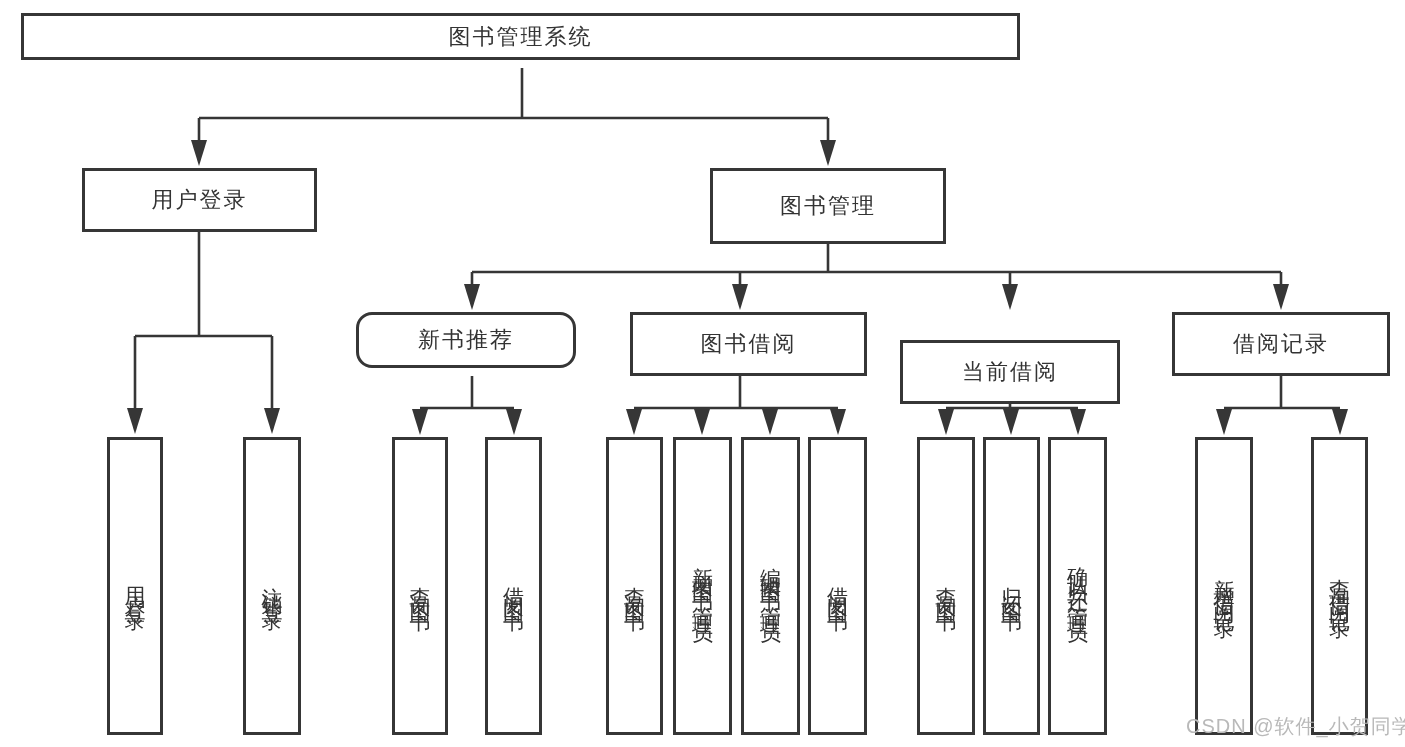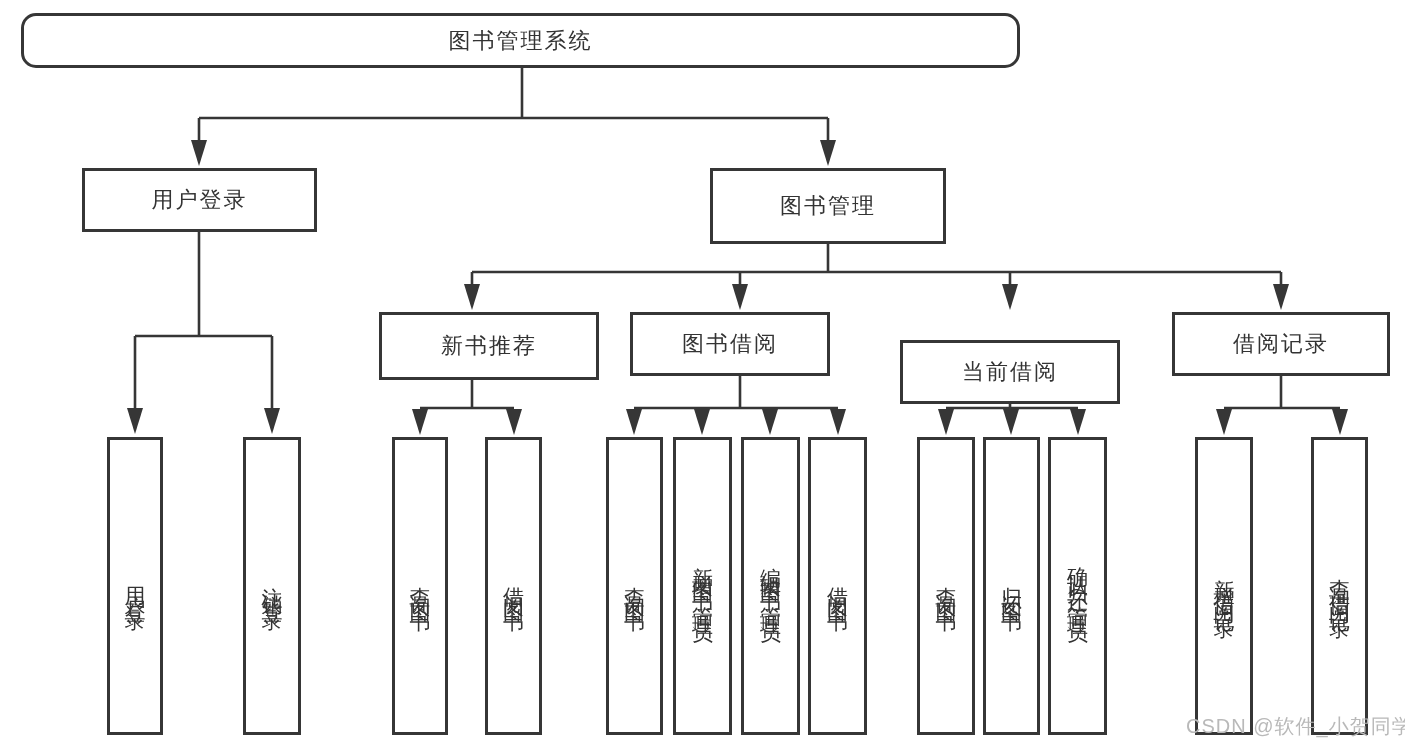--- a/index.html
+++ b/index.html
@@ -115,27 +115,27 @@
 
       <path d="M938 409 L954 409 L946 435 Z"></path>
       <path d="M1003 409 L1019 409 L1011 435 Z"></path>
       <path d="M1070 409 L1086 409 L1078 435 Z"></path>
 
       <path d="M1216 409 L1232 409 L1224 435 Z"></path>
       <path d="M1332 409 L1348 409 L1340 435 Z"></path>
     </g>
   </svg>
 
-  <div class="box" style="left:21px; top:13px; width:999px; height:55px;border-radius:15px;">图书管理系统</div>
+  <div class="box" style="left:21px; top:13px; width:999px; height:47px;">图书管理系统</div>
 
   <div class="box" style="left:82px; top:168px; width:235px; height:64px;">用户登录</div>
   <div class="box" style="left:710px; top:168px; width:236px; height:76px;">图书管理</div>
 
-  <div class="box" style="left:379px; top:312px; width:220px; height:68px;">新书推荐</div>
-  <div class="box" style="left:630px; top:312px; width:200px; height:64px;">图书借阅</div>
+  <div class="box" style="left:356px; top:312px; width:220px; height:56px;border-radius:16px;">新书推荐</div>
+  <div class="box" style="left:630px; top:312px; width:237px; height:64px;">图书借阅</div>
   <div class="box" style="left:900px; top:312px; width:220px; height:64px;margin-top:28px;">当前借阅</div>
   <div class="box" style="left:1172px; top:312px; width:218px; height:64px;">借阅记录</div>
 
   <div class="vbox" style="left:107px; width:56px;">用户登录</div>
   <div class="vbox" style="left:243px; width:58px;">注销登录</div>
 
   <div class="vbox" style="left:392px; width:56px;">查询图书</div>
   <div class="vbox" style="left:485px; width:57px;">借阅图书</div>
 
   <div class="vbox" style="left:606px; width:57px;">查询图书</div>

